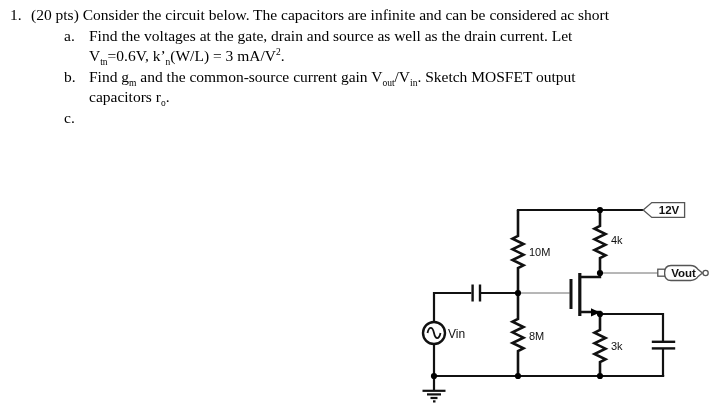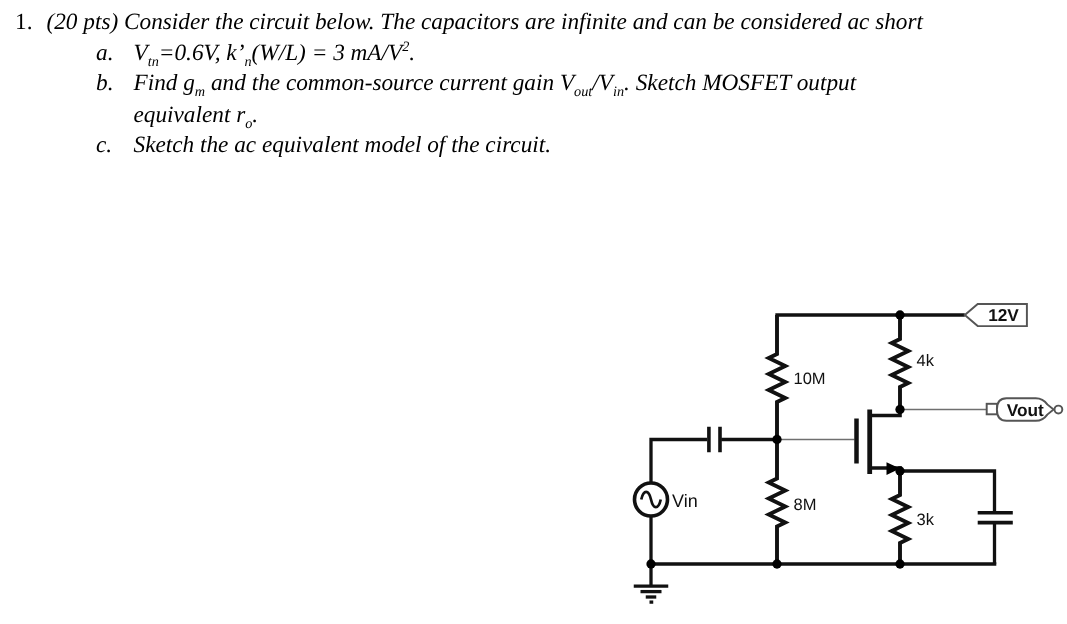--- a/index.html
+++ b/index.html
@@ -4,21 +4,21 @@
 <style>
   html,body{margin:0;padding:0;background:#ffffff;}
   body{width:711px;height:416px;position:relative;overflow:hidden;
        font-family:"Liberation Serif",serif;color:#000;}
 
   
   .problem{position:absolute;left:10px;top:5px;width:696px;
            font-size:15.5px;line-height:20.6px;}
   .main-row{display:flex;}
   .num{flex:none;width:21px;}
-  .content{flex:1;font-style:italic;}
+  .content{flex:1;}
   .sub-row{display:flex;margin-left:33px;}
   .sub-label{flex:none;width:25px;}
   sub{font-size:9.5px;line-height:0;text-align:center;}
   sup{font-size:9.5px;line-height:0;}
 
   
   .circuit-svg{position:absolute;left:0;top:0;}
   .wire{stroke:#111;stroke-width:2.2;fill:none;}
   .thin{stroke:#6f6f6f;stroke-width:1;fill:none;}
   .res{stroke:#111;stroke-width:2.6;fill:none;stroke-linejoin:miter;}
@@ -35,37 +35,35 @@
 
 <div class="problem">
   <div class="main-row">
     <span class="num">1.</span>
     <div class="content">
       <div>(20 pts) Consider the circuit below. The capacitors are infinite and can be considered ac short</div>
 
       <div class="sub-row">
         <span class="sub-label">a.</span>
         <div class="sub-text">
+          <div>Find the voltages at the gate, drain and source as well as the drain current. Let</div>
           <div><span>V</span><sub>tn</sub><span>=0.6V, k’</span><sub>n</sub><span>(W/L) = 3 mA/V</span><sup>2</sup><span>.</span></div>
         </div>
       </div>
 
       <div class="sub-row">
         <span class="sub-label">b.</span>
         <div class="sub-text">
           <div><span>Find g</span><sub>m</sub><span> and the common-source current gain V</span><sub>out</sub><span>/V</span><sub>in</sub><span>. Sketch MOSFET output</span></div>
-          <div><span>equivalent r</span><sub>o</sub><span>.</span></div>
+          <div><span>capacitors r</span><sub>o</sub><span>.</span></div>
         </div>
       </div>
 
       <div class="sub-row">
         <span class="sub-label">c.</span>
-        <div class="sub-text">
-          <div>Sketch the ac equivalent model of the circuit.</div>
-        </div>
       </div>
     </div>
   </div>
 </div>
 
 <svg class="circuit-svg" width="711" height="416" viewBox="0 0 711 416">
 
   <g>
     <path class="wire" d="M516.9 210 H643.2"></path>
     <path class="wire" d="M434 322.4 V293 H471.4"></path>

